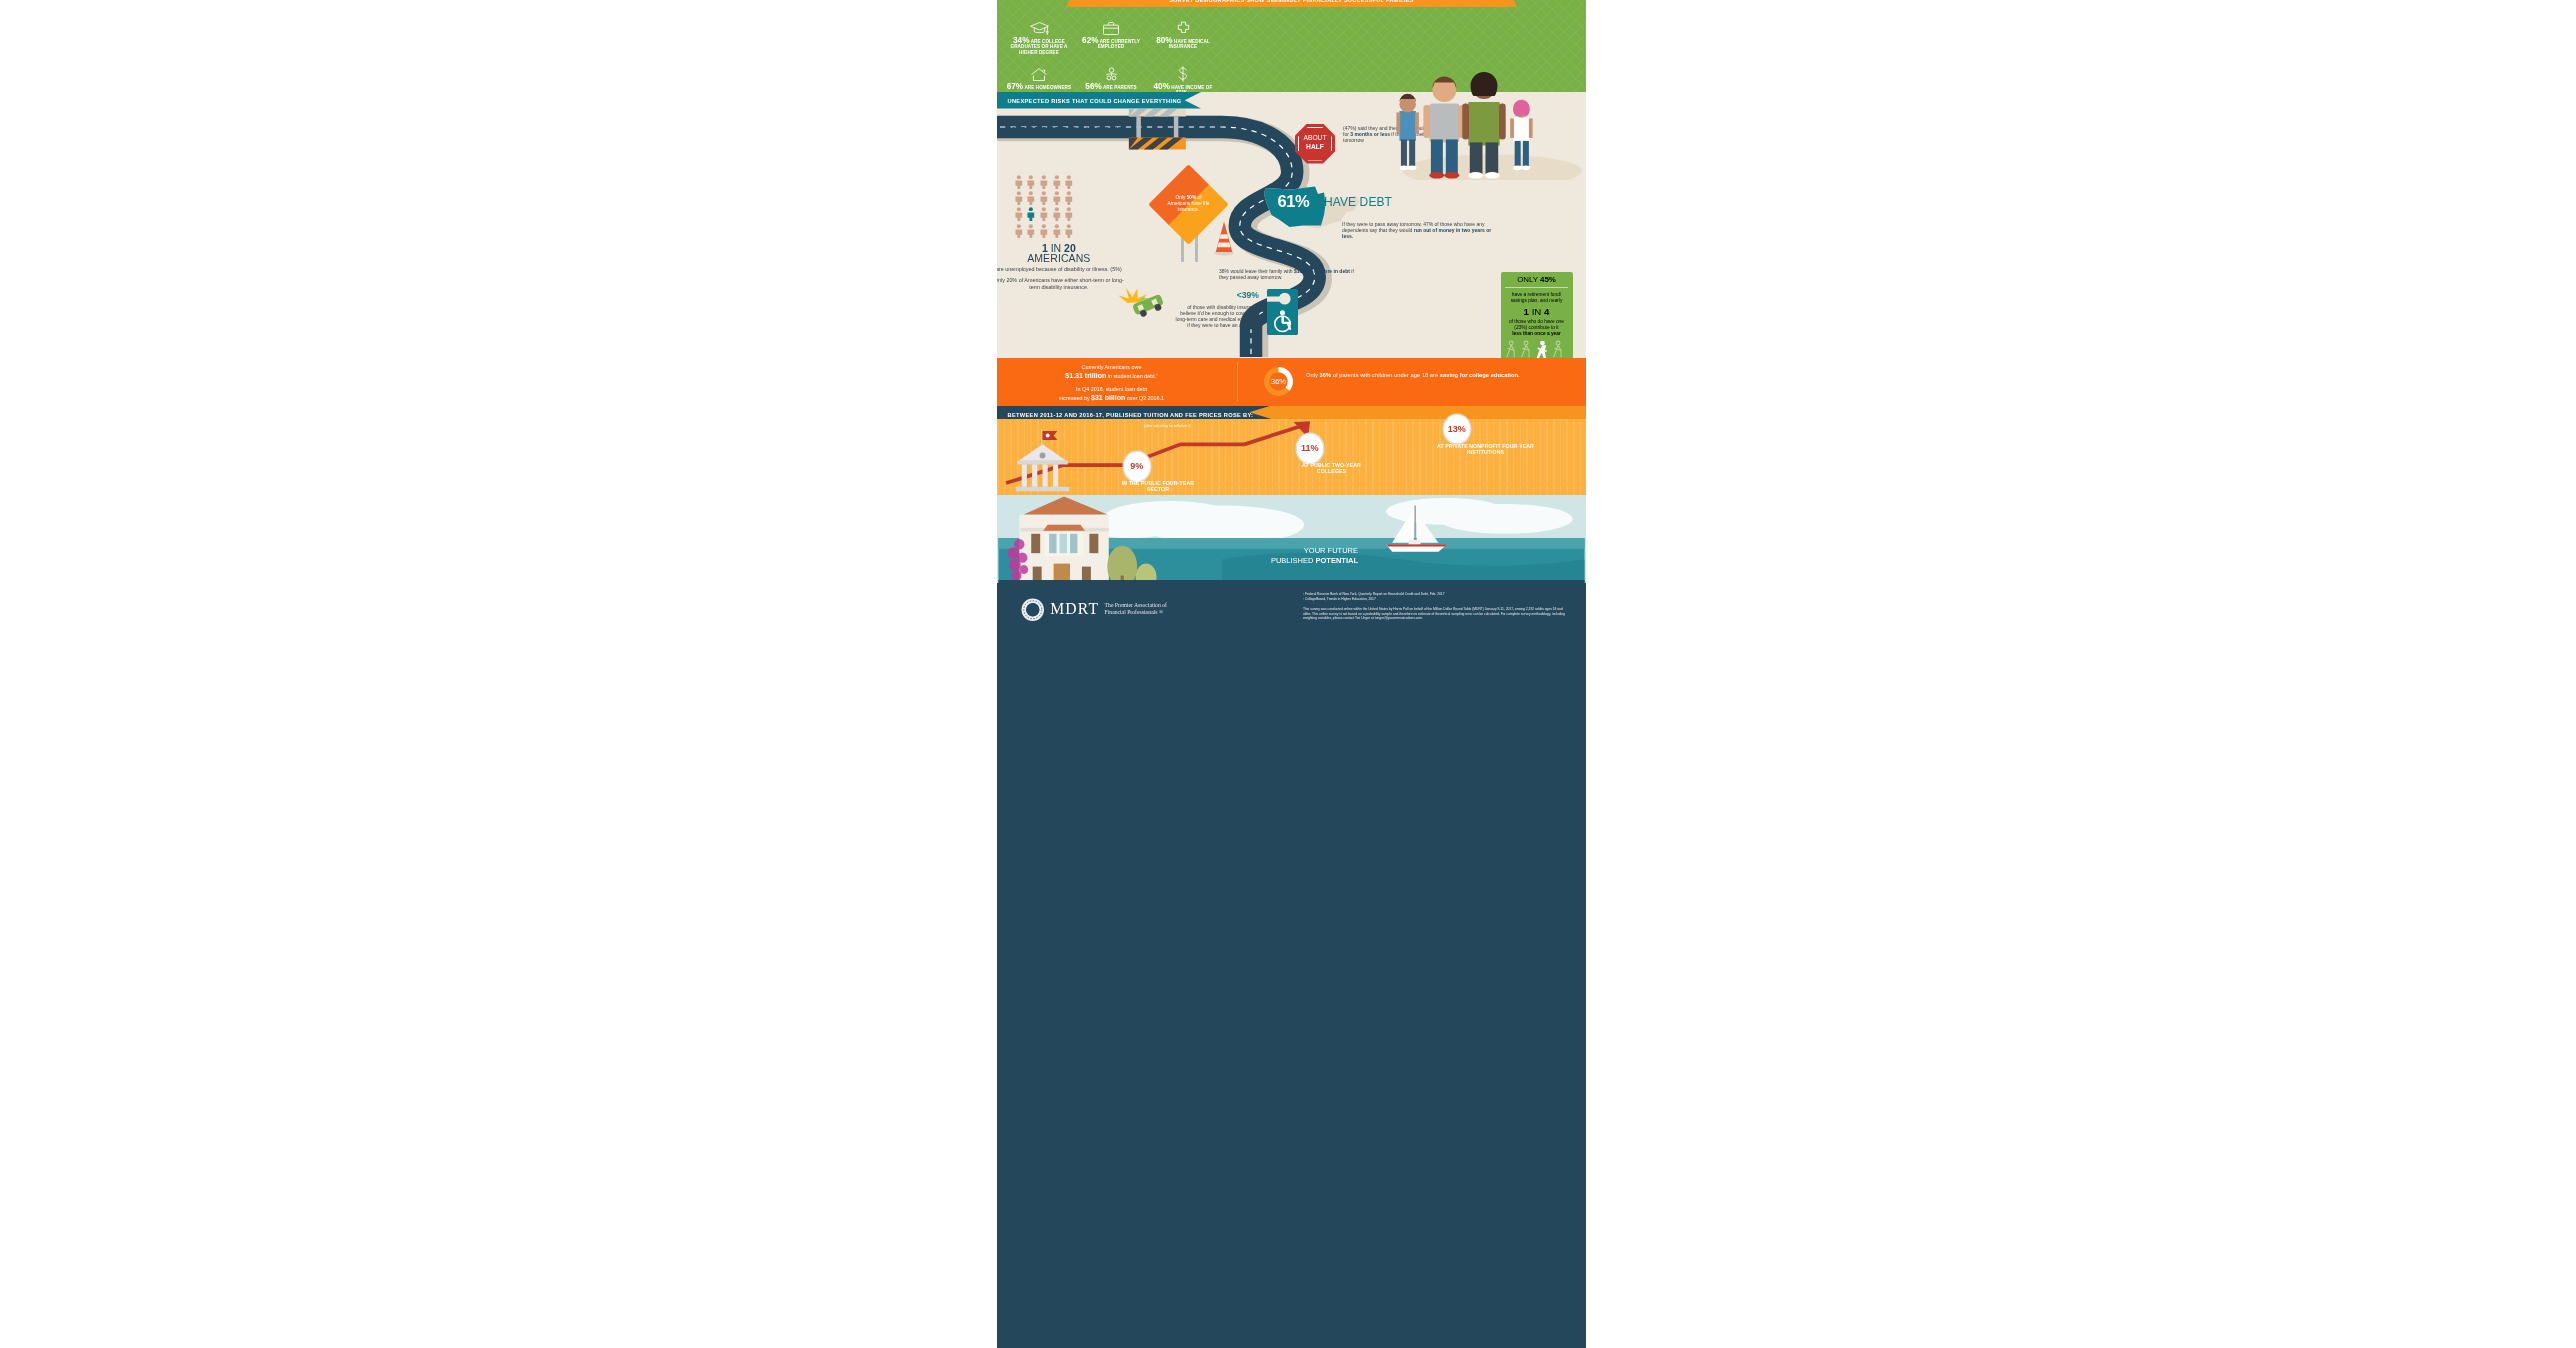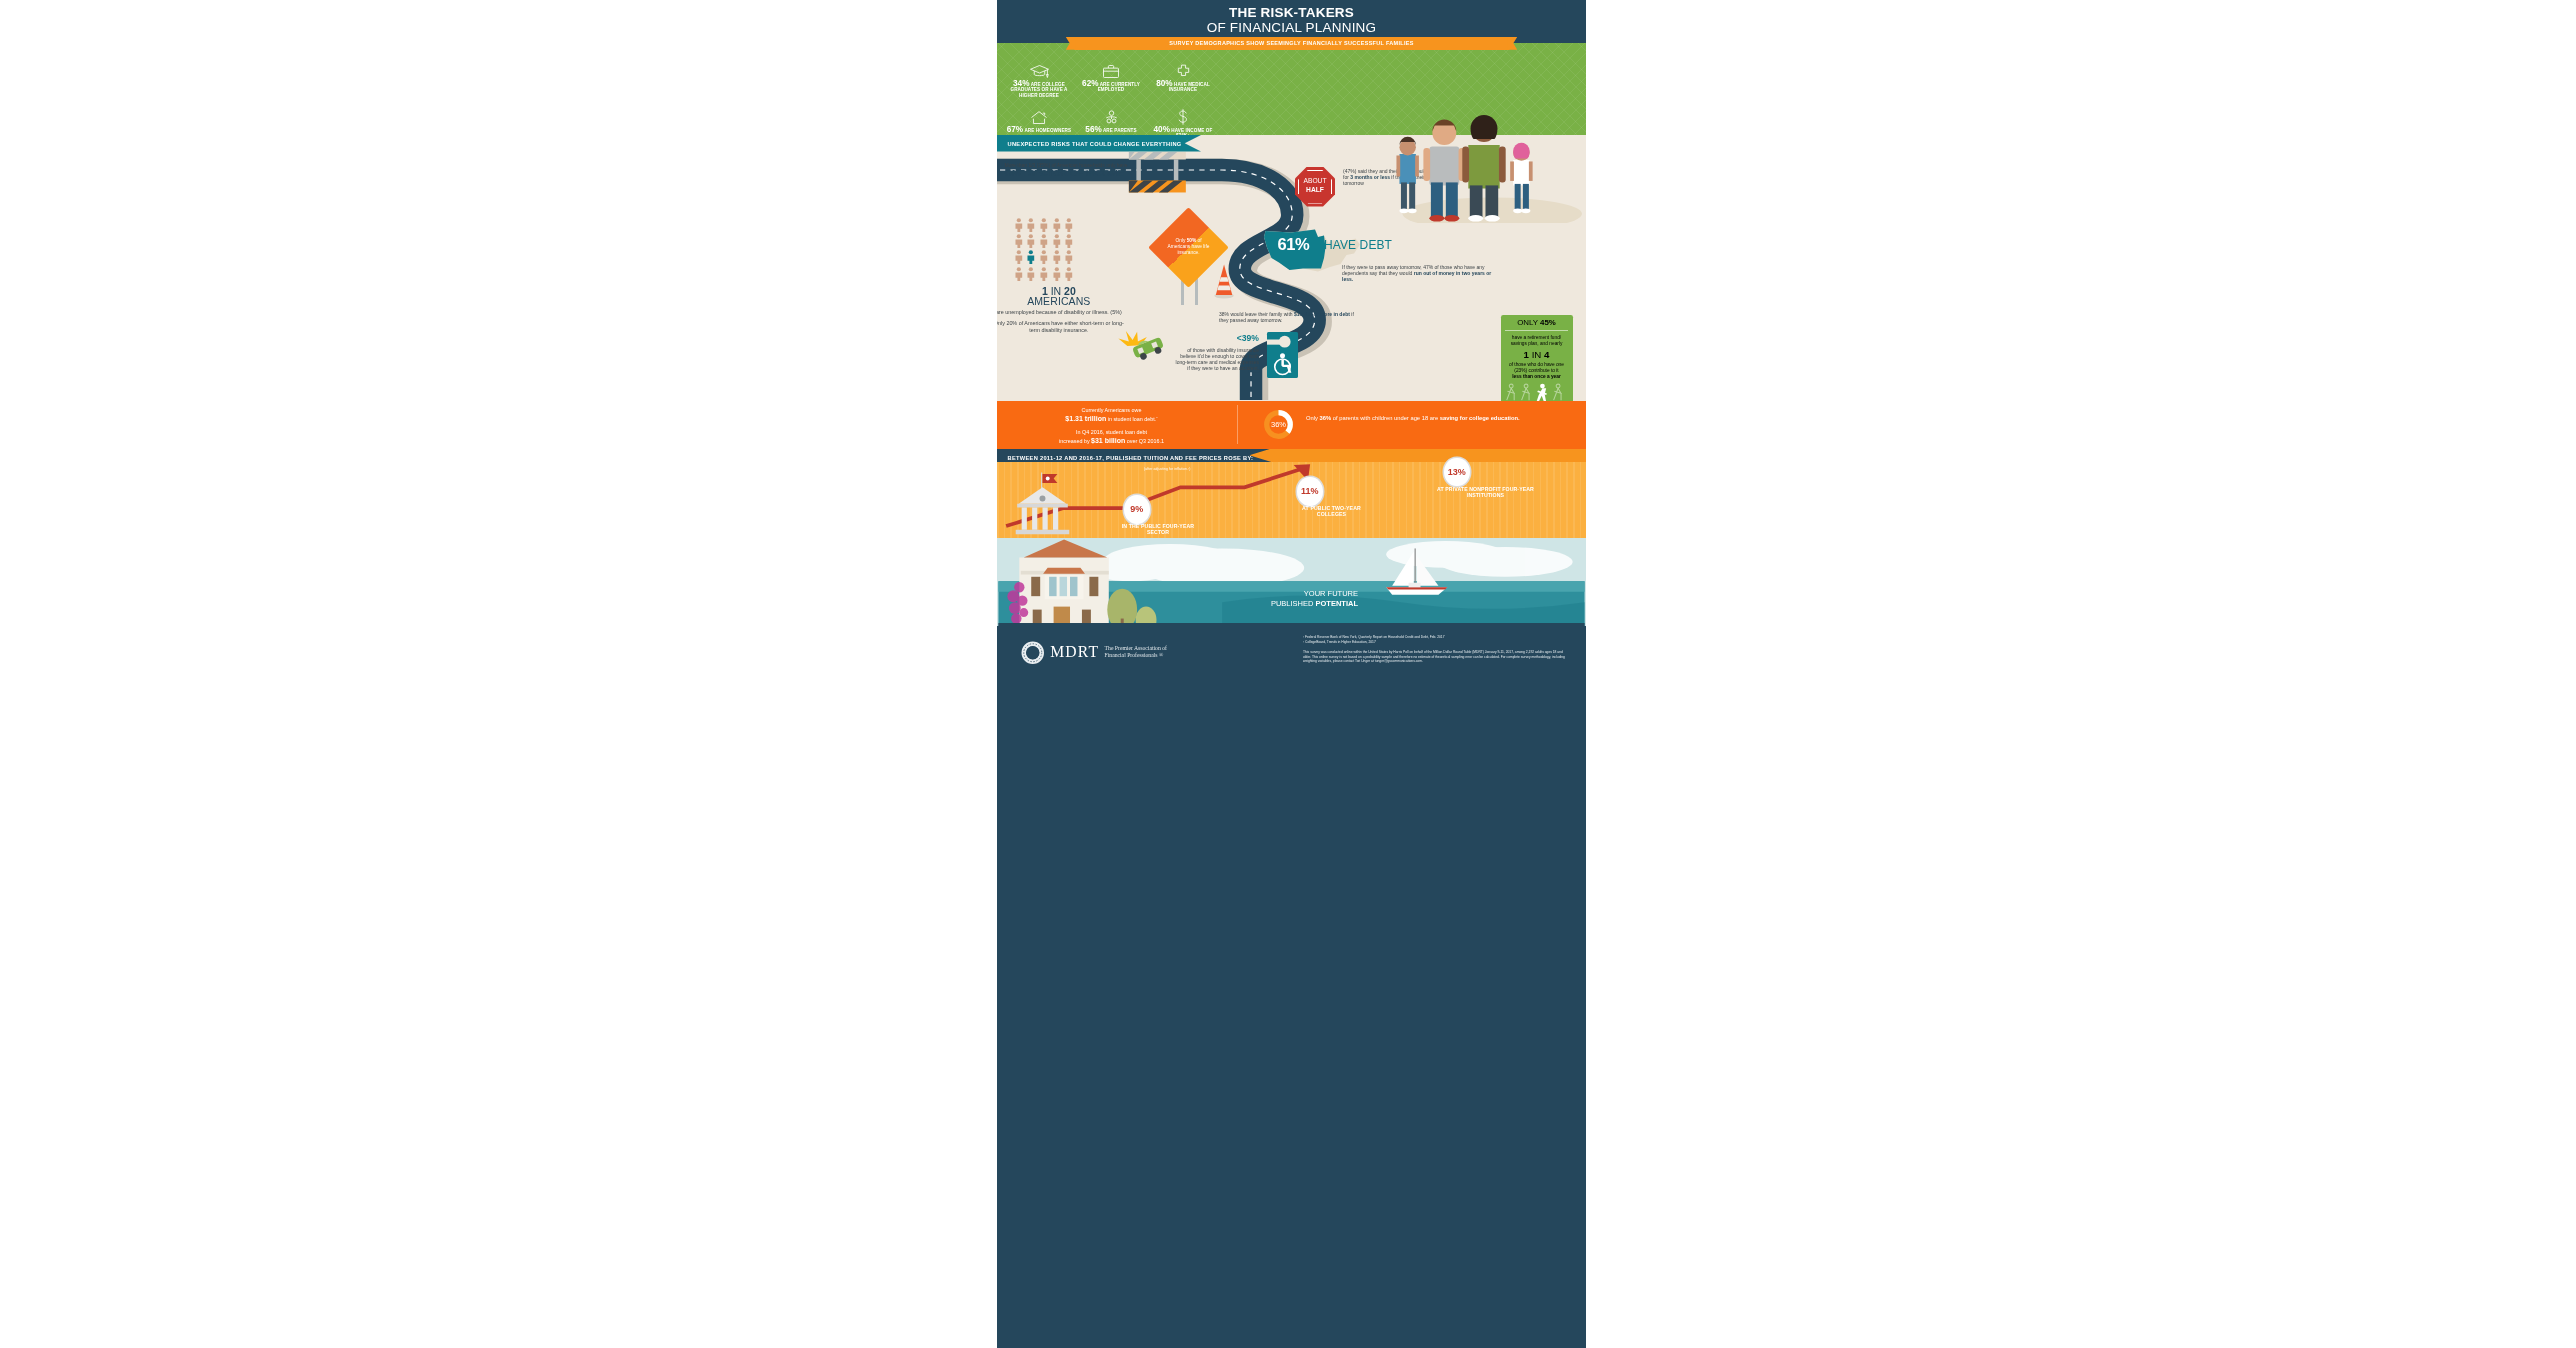--- a/index.html
+++ b/index.html
@@ -119,24 +119,20 @@
   .fnote{position:absolute;left:306px;top:9px;width:264px;color:#e6ecef;font-size:3.3px;line-height:4.5px;}
   .fnote .p2{margin-top:6px;}
   .fsup{font-size:2.5px;vertical-align:super;}
 </style>
 </head>
 <body>
 
 <div class="stage">
 <div class="canvas">
 
-  <div class="sec-header">
-    <div class="title1">THE RISK-TAKERS</div>
-    <div class="title2">OF FINANCIAL PLANNING</div>
-  </div>
 
   <div class="sec-demo">
     <div class="ribbon">
       <span>SURVEY DEMOGRAPHICS SHOW SEEMINGLY FINANCIALLY SUCCESSFUL FAMILIES</span>
     </div>
 
     <div class="demo-grid">
       <div class="demo-row">
         <div class="demo-cell">
           <div class="demo-ico">

